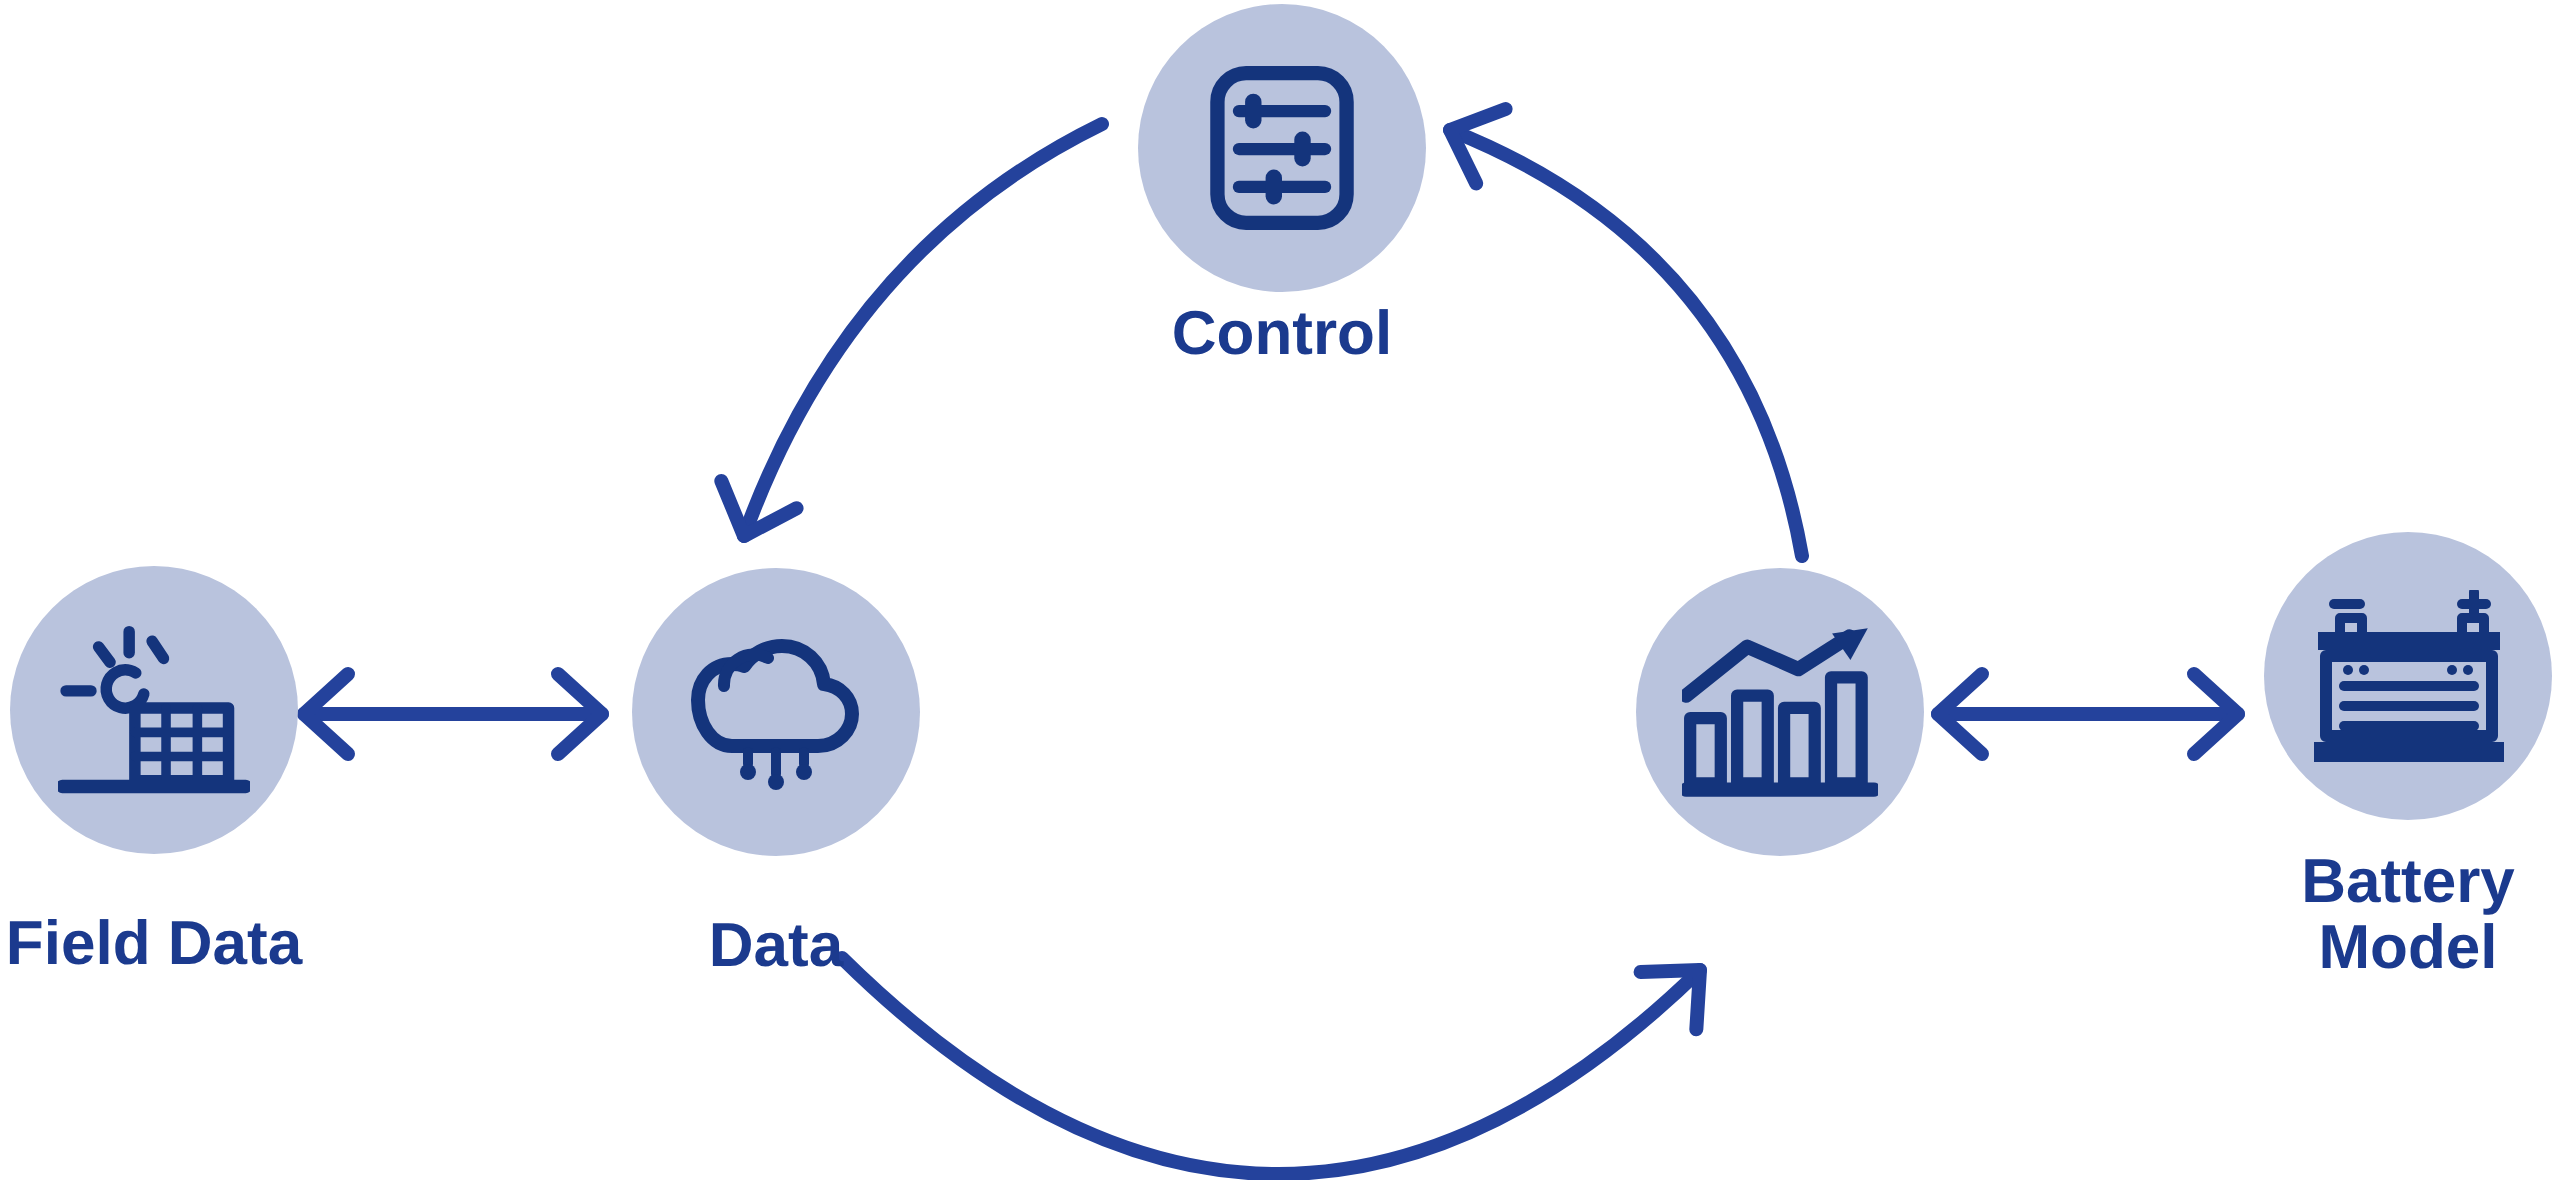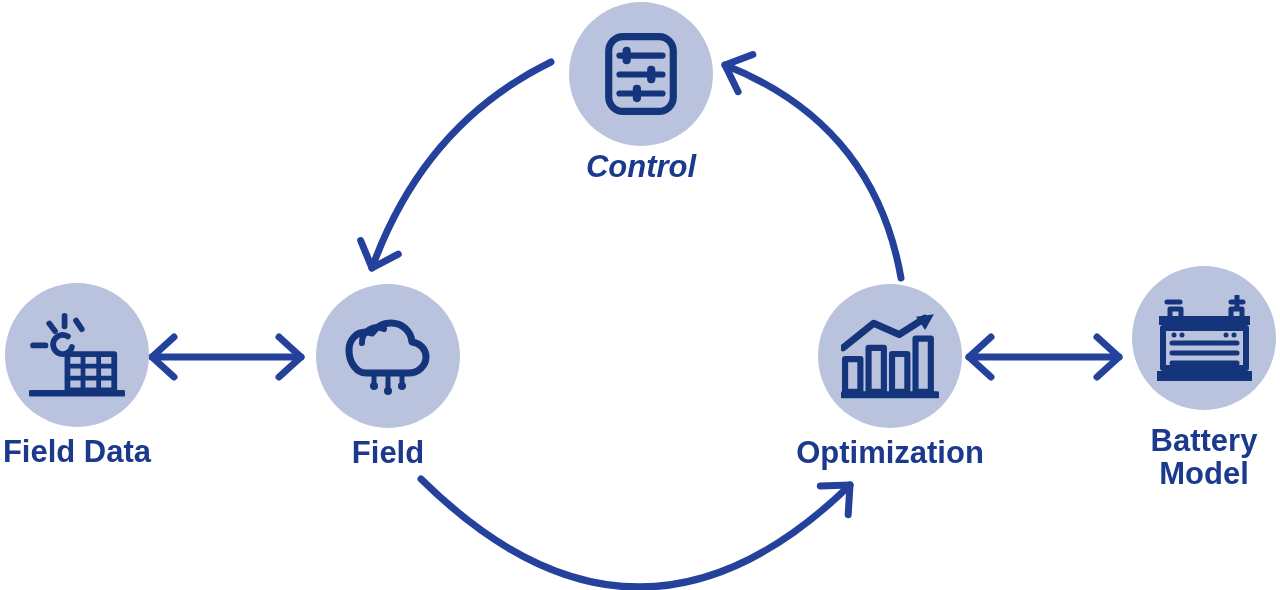--- a/index.html
+++ b/index.html
@@ -7,28 +7,28 @@
     position:relative;width:1280px;height:590px;background:#ffffff;overflow:hidden;
     font-family:"Liberation Sans",sans-serif;
   }
   .arrows{position:absolute;left:0;top:0;width:1280px;height:590px;pointer-events:none;}
   .node{position:absolute;width:144px;}
   .circle{
     width:144px;height:144px;border-radius:50%;background:#b9c3dd;
     display:flex;align-items:center;justify-content:center;
   }
   .label{
-    position:absolute;left:50%;transform:translateX(-50%);top:152px;
+    position:absolute;left:50%;transform:translateX(-50%);top:172px;
     font-size:31px;font-weight:700;color:#1b3a8e;white-space:nowrap;text-align:center;
     line-height:1.07;
   }
   .node-field{left:5px;top:283px;}
   .node-cloud{left:316px;top:284px;}
   .node-control{left:569px;top:2px;}
-  .node-control .label{top:148px;font-style:italic;}
+  .node-control .label{top:148px;}
   .node-optimization{left:818px;top:284px;}
   .node-battery{left:1132px;top:266px;}
   .node-battery .label{white-space:normal;width:170px;top:158px;}
   .icon{stroke:#14347c;fill:none;stroke-linecap:round;stroke-linejoin:round;}
   .icon .fill{fill:#14347c;stroke:none;}
 </style>
 </head>
 <body>
 
 <div class="canvas">
@@ -83,21 +83,21 @@
         <g stroke-width="5">
           <line x1="31" y1="60" x2="31" y2="66"></line>
           <line x1="45" y1="60" x2="45" y2="71"></line>
           <line x1="59" y1="60" x2="59" y2="66"></line>
         </g>
         <circle class="fill" cx="31" cy="70" r="4"></circle>
         <circle class="fill" cx="45" cy="75" r="4"></circle>
         <circle class="fill" cx="59" cy="70" r="4"></circle>
       </svg>
     </div>
-    <div class="label">Field</div>
+    <div class="label">Data</div>
   </div>
 
   <div class="node node-control">
     <div class="circle">
       <svg class="icon" width="72" height="82" viewBox="0 0 70 80">
         <rect x="3.5" y="3.5" width="63" height="73" rx="14" stroke-width="7"></rect>
         <g stroke-width="6">
           <line x1="14" y1="22" x2="56" y2="22"></line>
           <line x1="14" y1="40.5" x2="56" y2="40.5"></line>
           <line x1="14" y1="59" x2="56" y2="59"></line>
@@ -117,21 +117,20 @@
           <rect x="4" y="45" width="15" height="32"></rect>
           <rect x="27" y="34" width="15" height="43"></rect>
           <rect x="50" y="40" width="15" height="37"></rect>
           <rect x="73" y="25" width="15" height="52"></rect>
         </g>
         <line x1="2" y1="80" x2="94" y2="80" stroke-width="7"></line>
         <polyline points="2,34 32,10 57,21 82,5" stroke-width="7"></polyline>
         <path class="fill" d="M91,1 L82.5,16.5 L73.5,3.5 Z"></path>
       </svg>
     </div>
-    <div class="label">Optimization</div>
   </div>
 
   <div class="node node-battery">
     <div class="circle">
       <svg class="icon" width="100" height="86" viewBox="0 0 100 86">
         <g stroke-width="5">
           <line x1="83" y1="1" x2="83" y2="13"></line>
           <line x1="77" y1="7" x2="89" y2="7"></line>
           <line x1="13" y1="7" x2="26" y2="7"></line>
           <rect x="16" y="14" width="11" height="11"></rect>

